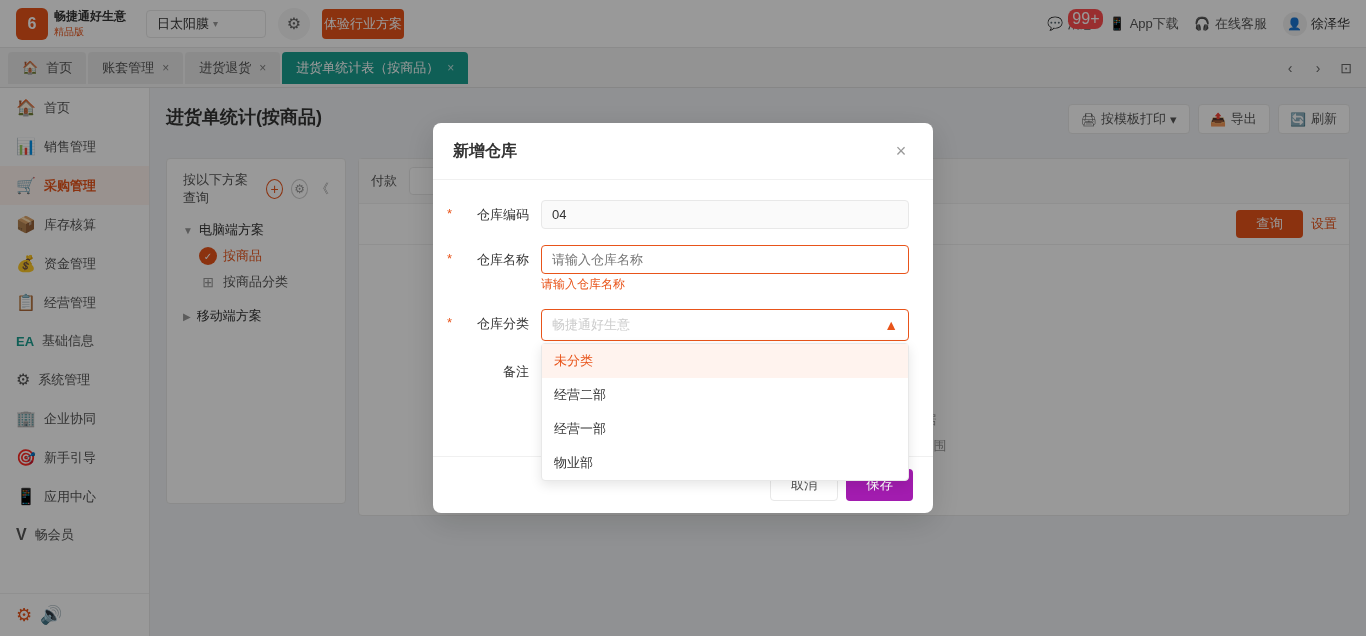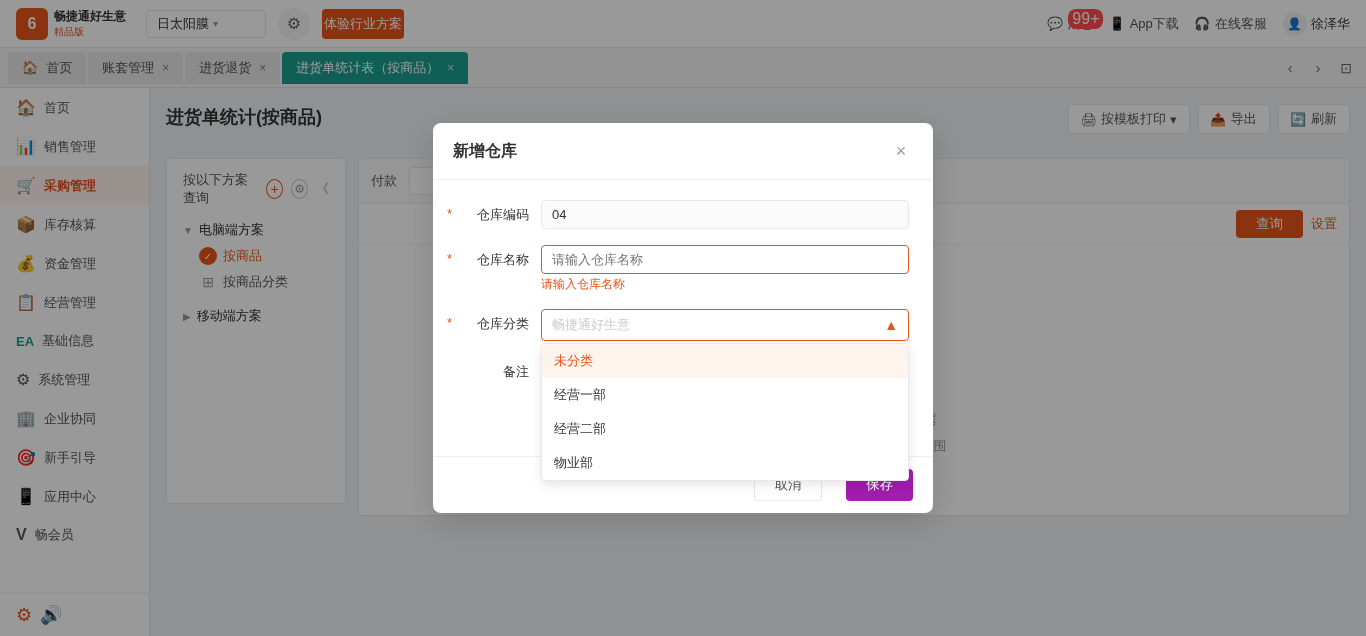--- a/index.html
+++ b/index.html
@@ -280,21 +280,21 @@
       box-shadow: 0 4px 12px rgba(0,0,0,0.1);
       margin-top: 2px;
     }
     .dropdown-item {
       padding: 8px 12px; cursor: pointer; color: #333; font-size: 13px;
     }
     .dropdown-item.active { background: #fff3ee; color: #e8541a; }
     .modal-footer {
       padding: 12px 20px;
       border-top: 1px solid #f0f0f0;
-      display: flex; justify-content: flex-end; gap: 24px;
+      display: flex; justify-content: flex-end; gap: 8px;
     }
     .btn-cancel {
       padding: 6px 20px; border: 1px solid #e8e8e8; border-radius: 4px;
       cursor: pointer; background: #fff; color: #555;
     }
     .btn-save {
       padding: 6px 20px; background: #a21caf; color: #fff;
       border: none; border-radius: 4px; cursor: pointer;
     }
     .textarea-input {
@@ -552,22 +552,22 @@
 
       <div class="form-item">
         <label class="form-label required">仓库分类</label>
         <div class="form-control" style="position:relative;">
           <div class="form-select-wrapper open">
             <span style="color:#ccc;">畅捷通好生意</span>
             <span class="select-arrow-up">▲</span>
           </div>
           <div class="dropdown-list">
             <div class="dropdown-item active">未分类</div>
+            <div class="dropdown-item">经营二部</div>
             <div class="dropdown-item">经营一部</div>
-            <div class="dropdown-item">经营二部</div>
             <div class="dropdown-item">物业部</div>
           </div>
         </div>
       </div>
 
       <div class="form-item">
         <label class="form-label">备注</label>
         <div class="form-control">
           <textarea class="textarea-input" style=""></textarea>
         </div>

